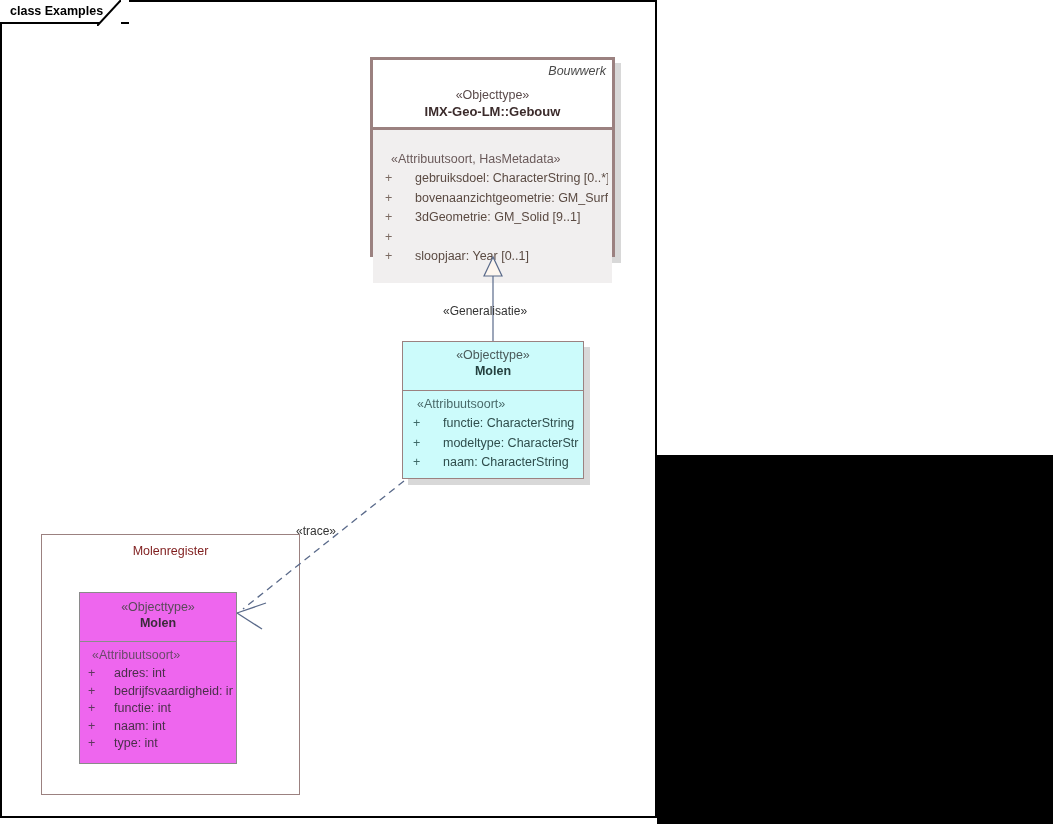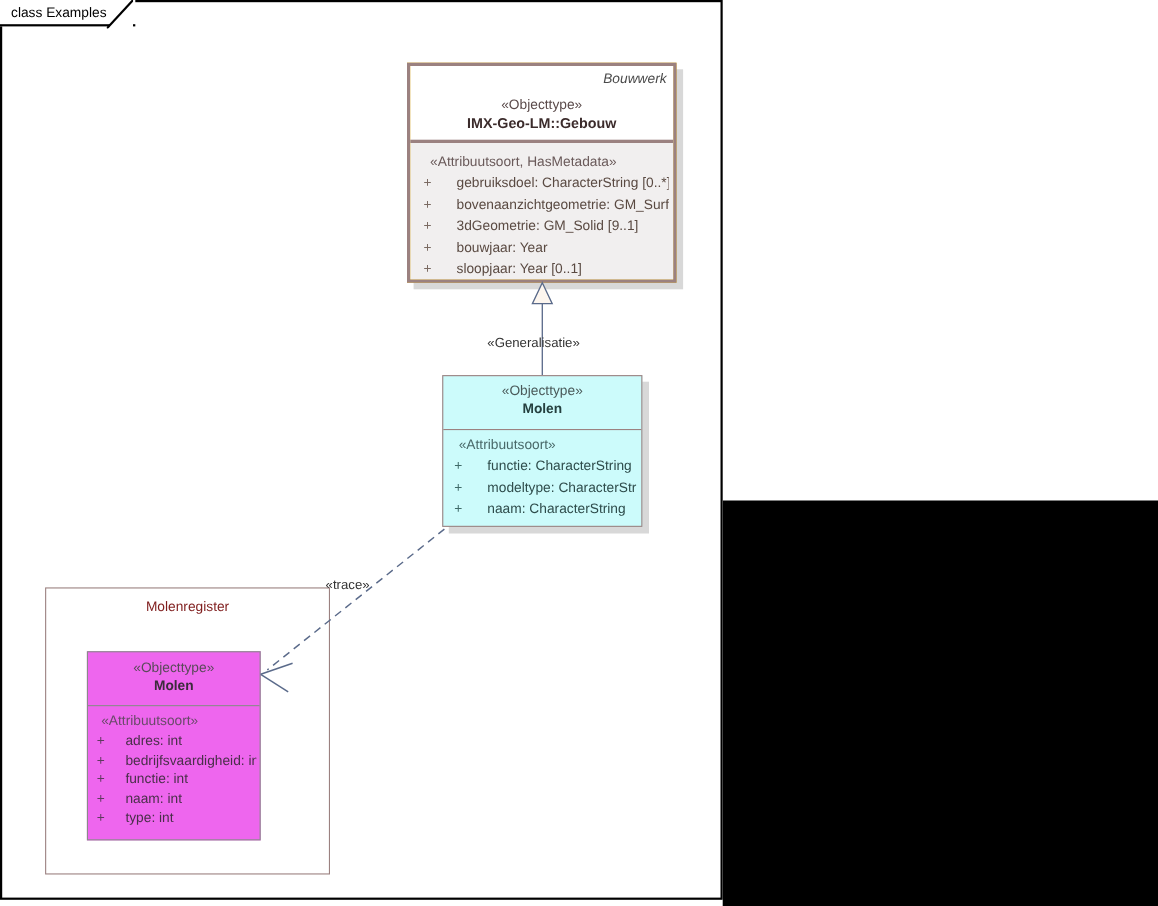--- a/index.html
+++ b/index.html
@@ -41,21 +41,21 @@
     top: 0px;
     height: 24px;
     padding: 0 26px 0 10px;
     background: #ffffff;
     border-right: 0;
     border-bottom: 2px solid #000000;
     box-sizing: border-box;
     display: flex;
     align-items: center;
     font-size: 12.5px;
-    font-weight: normal;
+    font-weight: bold;
     color: #000000;
     white-space: nowrap;
     z-index: 4;
   }
   .frame-tab-slant {
     position: absolute;
     left: 97px;
     top: 0px;
     width: 24px;
     height: 26px;
@@ -138,22 +138,22 @@
     color: #5a4a4a;
     margin-top: 10px;
   }
   #class-gebouw .classname {
     font-size: 13px;
     color: #3b2b2b;
     margin-top: 2px;
   }
   #class-gebouw .body {
     background: #f1efef;
-    padding: 10px 4px 4px 6px;
-    height: 124px;
+    padding: 22px 4px 4px 6px;
+    height: 153px;
   }
   #class-gebouw .attr-stereo {
     font-size: 12.5px;
     color: #6a5a5a;
     margin: 0 0 3px 12px;
   }
   #class-gebouw .attr-row {
     font-size: 12.5px;
     color: #5a4a42;
     line-height: 19.5px;
@@ -335,21 +335,20 @@
       <div class="attr-row">
         <span class="attr-vis">+</span>
         <span class="attr-text">bovenaanzichtgeometrie: GM_Surface</span>
       </div>
       <div class="attr-row">
         <span class="attr-vis">+</span>
         <span class="attr-text">3dGeometrie: GM_Solid [9..1]</span>
       </div>
       <div class="attr-row">
         <span class="attr-vis">+</span>
-        <span class="attr-text">bouwjaar: Year</span>
       </div>
       <div class="attr-row">
         <span class="attr-vis">+</span>
         <span class="attr-text">sloopjaar: Year [0..1]</span>
       </div>
     </div>
   </div>
 
   <div class="uml-shadow" id="class-molen-imx-shadow"></div>
   <div class="uml-class" id="class-molen-imx">

